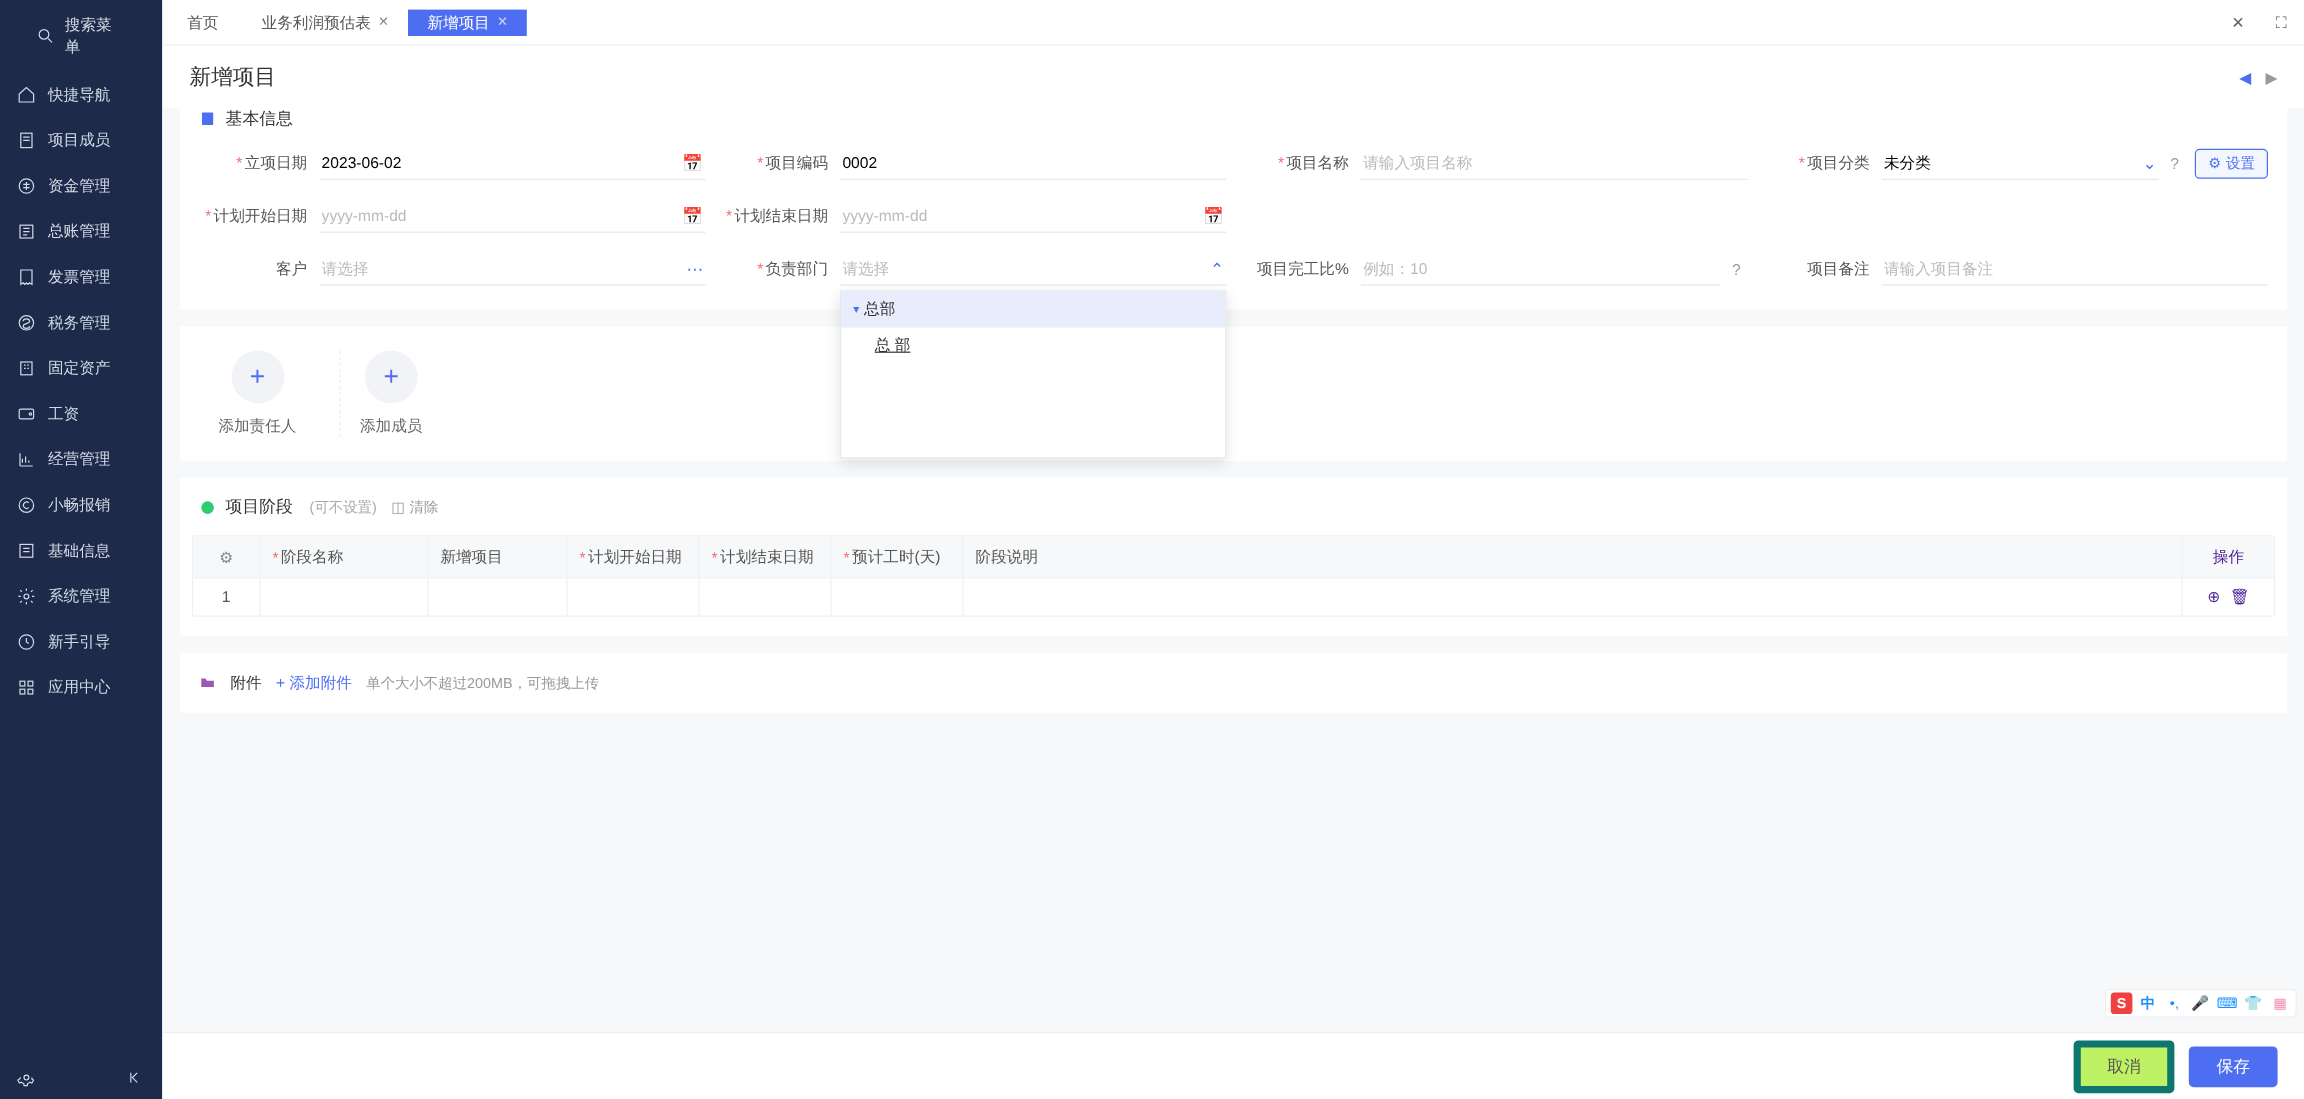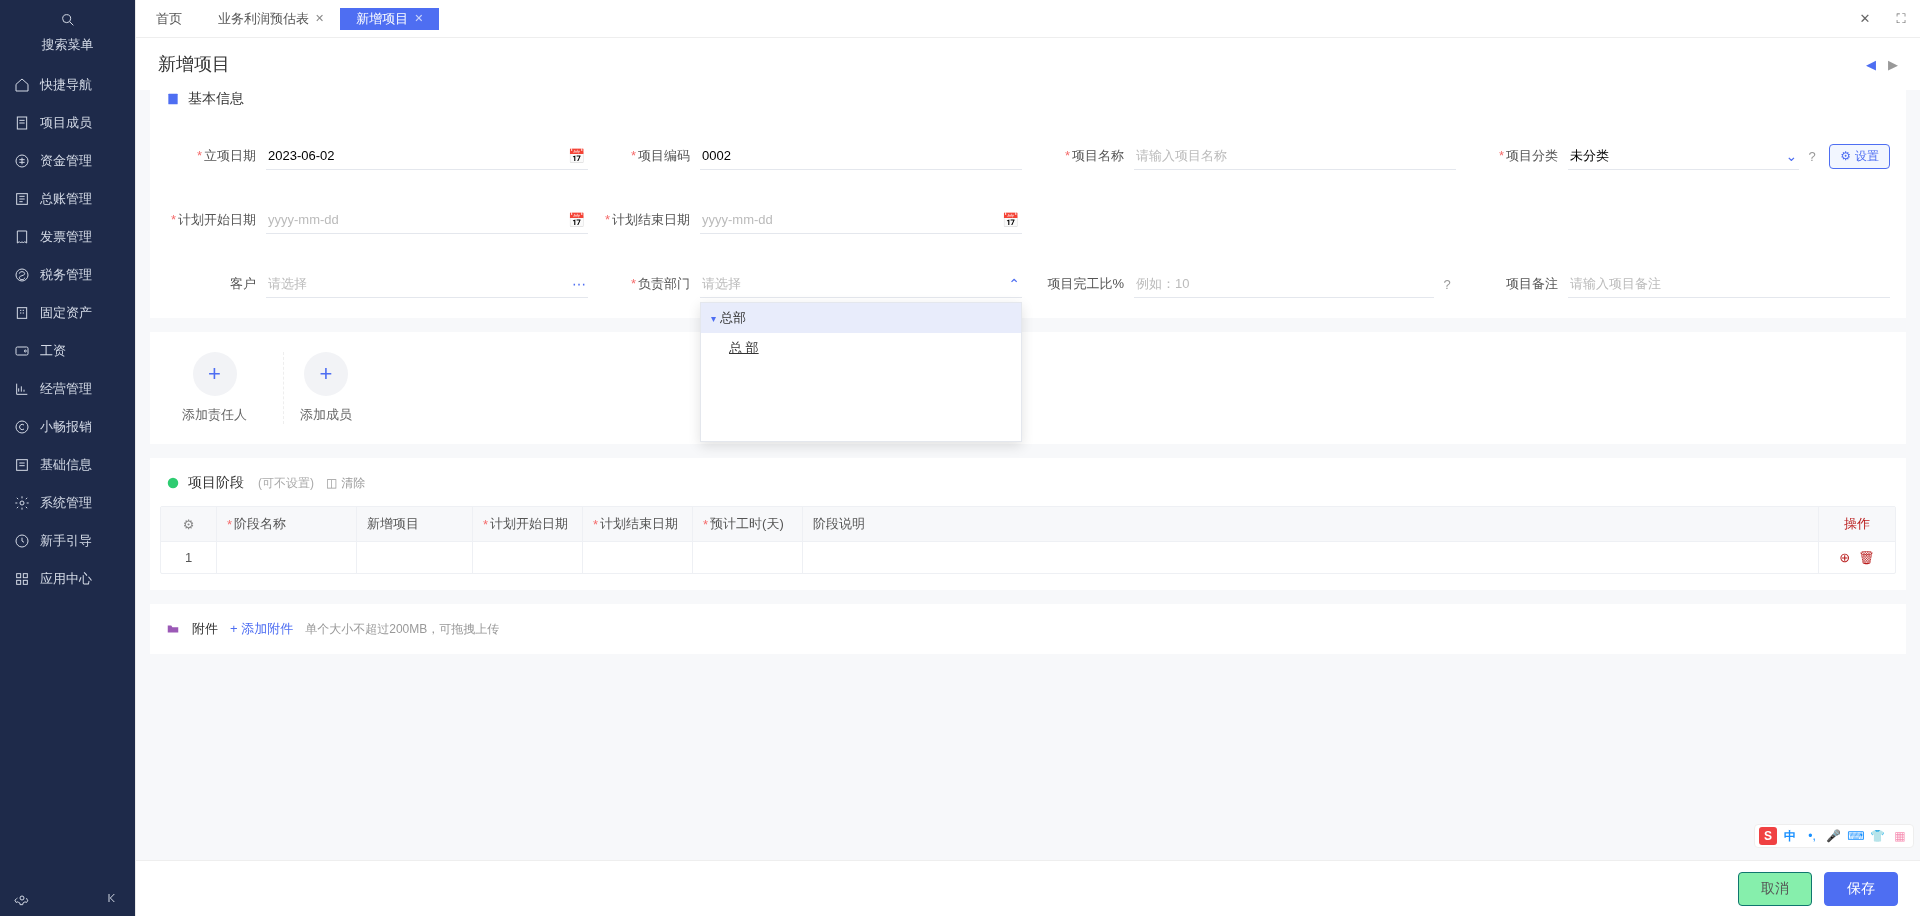--- a/index.html
+++ b/index.html
@@ -1,21 +1,21 @@
 <!DOCTYPE html>
 <html><head>
 <meta charset="utf-8">
 <style>
 * { box-sizing: border-box; margin: 0; padding: 0; }
 body { font-family: "Microsoft YaHei", -apple-system, sans-serif; font-size: 13px; color: #333; background: #fff; overflow: hidden; }
 .app { display: flex; height: 916px; width: 1920px; position: relative; }
 
 
 .sidebar { width: 135px; background: #1e2a4a; color: #d4dae6; display: flex; flex-direction: column; }
-.sidebar-search { display: flex; align-items: center; padding: 12px 30px; gap: 8px; cursor: pointer; flex-direction: column; }
+.sidebar-search { display: flex; align-items: center; padding: 12px 30px; gap: 8px; cursor: pointer; }
 .sidebar-item { display: flex; align-items: center; padding: 10px 14px; gap: 10px; cursor: pointer; font-size: 13px; }
 .sidebar-footer { margin-top: auto; display: flex; justify-content: space-between; padding: 10px 14px; }
 .si-icon { width: 16px; height: 16px; display: inline-flex; align-items: center; justify-content: center; flex: none; }
 .si-icon svg { width: 16px; height: 16px; stroke: #d4dae6; fill: none; stroke-width: 1.5; }
 
 
 .main { flex: 1; display: flex; flex-direction: column; position: relative; border-left: 1px solid #e8e8e8; }
 .tabs-bar { display: flex; align-items: center; height: 38px; border-bottom: 1px solid #eee; padding: 0; position: relative; }
 .tab { padding: 0 16px; height: 22px; display: flex; align-items: center; gap: 6px; font-size: 13px; color: #555; cursor: pointer; }
 .tab.home { padding: 0 20px; }
@@ -38,21 +38,21 @@
 .st-icon { width: 14px; height: 14px; display:inline-flex; align-items:center; justify-content:center; }
 .st-icon.blue svg { fill: #4e6ef2; }
 .st-icon.pink svg { fill: #f78fb3; }
 .st-icon.green svg { fill: #2ecc71; }
 .st-icon.purple svg { fill: #9b59b6; }
 .section-note { color: #aaa; font-size: 12px; font-weight: 400; margin-left: 6px; }
 .section-clear { color: #999; font-size: 12px; display: inline-flex; align-items: center; gap: 4px; cursor: pointer; margin-left: 4px;}
 
 
 .form-row { display: flex; margin-bottom: 16px; }
-.form-field { display: flex; align-items: center; width: 25%; padding: 0 6px; position: relative; margin-top: 20px; }
+.form-field { display: flex; align-items: center; width: 25%; padding: 0 6px; position: relative; }
 .ff-label { width: 100px; text-align: right; font-size: 13px; color: #555; padding-right: 10px; flex: none; }
 .ff-label .req { color: #f56c6c; margin-right: 2px; }
 .ff-control { flex: 1; position: relative; }
 .ff-control input { width: 100%; border: none; border-bottom: 1px solid #e4e7ed; padding: 6px 24px 6px 2px; font-size: 13px; outline: none; background: transparent; }
 .ff-control input::placeholder { color: #bbb; }
 .ff-suffix { position: absolute; right: 2px; top: 50%; transform: translateY(-50%); color: #4e6ef2; cursor: pointer; font-size: 14px;}
 .ff-help { width: 18px; text-align: center; color: #999; cursor: pointer; margin-left:4px;}
 .btn-setting { margin-left: 8px; padding: 3px 10px; border: 1px solid #4e6ef2; color: #4e6ef2; border-radius: 4px; font-size: 12px; cursor: pointer; display:inline-flex; align-items:center; gap:4px; background:#f2f6ff;}
 
 
@@ -76,34 +76,34 @@
 .st-cell { border-right: 1px solid #eef0f4; padding: 8px 10px; font-size: 13px; color: #555; display:flex; align-items:center;}
 .st-cell:last-child { border-right: none; }
 .st-head .st-cell { font-weight: 500; }
 .st-c0 { width: 56px; justify-content:center;}
 .st-c1 { width: 140px; }
 .st-c2 { width: 116px; }
 .st-c3 { width: 110px; }
 .st-c4 { width: 110px; }
 .st-c5 { width: 110px; }
 .st-c6 { flex: 1; }
-.st-c7 { width: 76px; justify-content:center; gap:8px; color:#b91c1c;}
+.st-c7 { width: 76px; justify-content:center; gap:8px; color:#4c1d95;}
 .req2 { color: #f56c6c; margin-right: 2px; }
 .st-row .st-cell { border-top: 1px solid #eef0f4; min-height: 32px;}
 .gear-icon { color:#888;}
 
 
 .attach-line { display: flex; align-items: center; gap: 12px; padding: 0 6px;}
 .add-attach { color: #4e6ef2; cursor: pointer; font-size: 13px;}
 .attach-note { color: #999; font-size: 12px; }
 
 
 .footer { height: 56px; border-top: 1px solid #eee; display: flex; align-items: center; justify-content: flex-end; gap: 12px; padding: 0 22px; background:#fff;}
 .btn { padding: 7px 22px; border-radius: 4px; font-size: 14px; cursor: pointer; }
-.btn-default { border: 1px solid #0f766e; background: #86efac; color: #555; }
+.btn-default { border: 6px solid #0f766e; background: #bef264; color: #555; }
 .btn-primary { border: 1px solid #4e6ef2; background: #4e6ef2; color: #fff; }
 
 
 .ime-bar { position: fixed; right: 6px; bottom: 68px; display: flex; gap: 4px; align-items: center; background:#fff; padding:2px 4px; border:1px solid #eee; border-radius:4px;}
 .ime-bar span { width:18px; height:18px; display:inline-flex; align-items:center; justify-content:center; font-size:12px;}
 .ime-s { background:#f04142; color:#fff; border-radius:3px; font-weight:bold;}
 .ime-cn { color:#1890ff; font-weight:bold;}
 .ime-dot { font-size:14px; color:#1890ff;}
 .ime-mic { color:#1890ff;}
 .ime-kb { color:#1890ff;}

